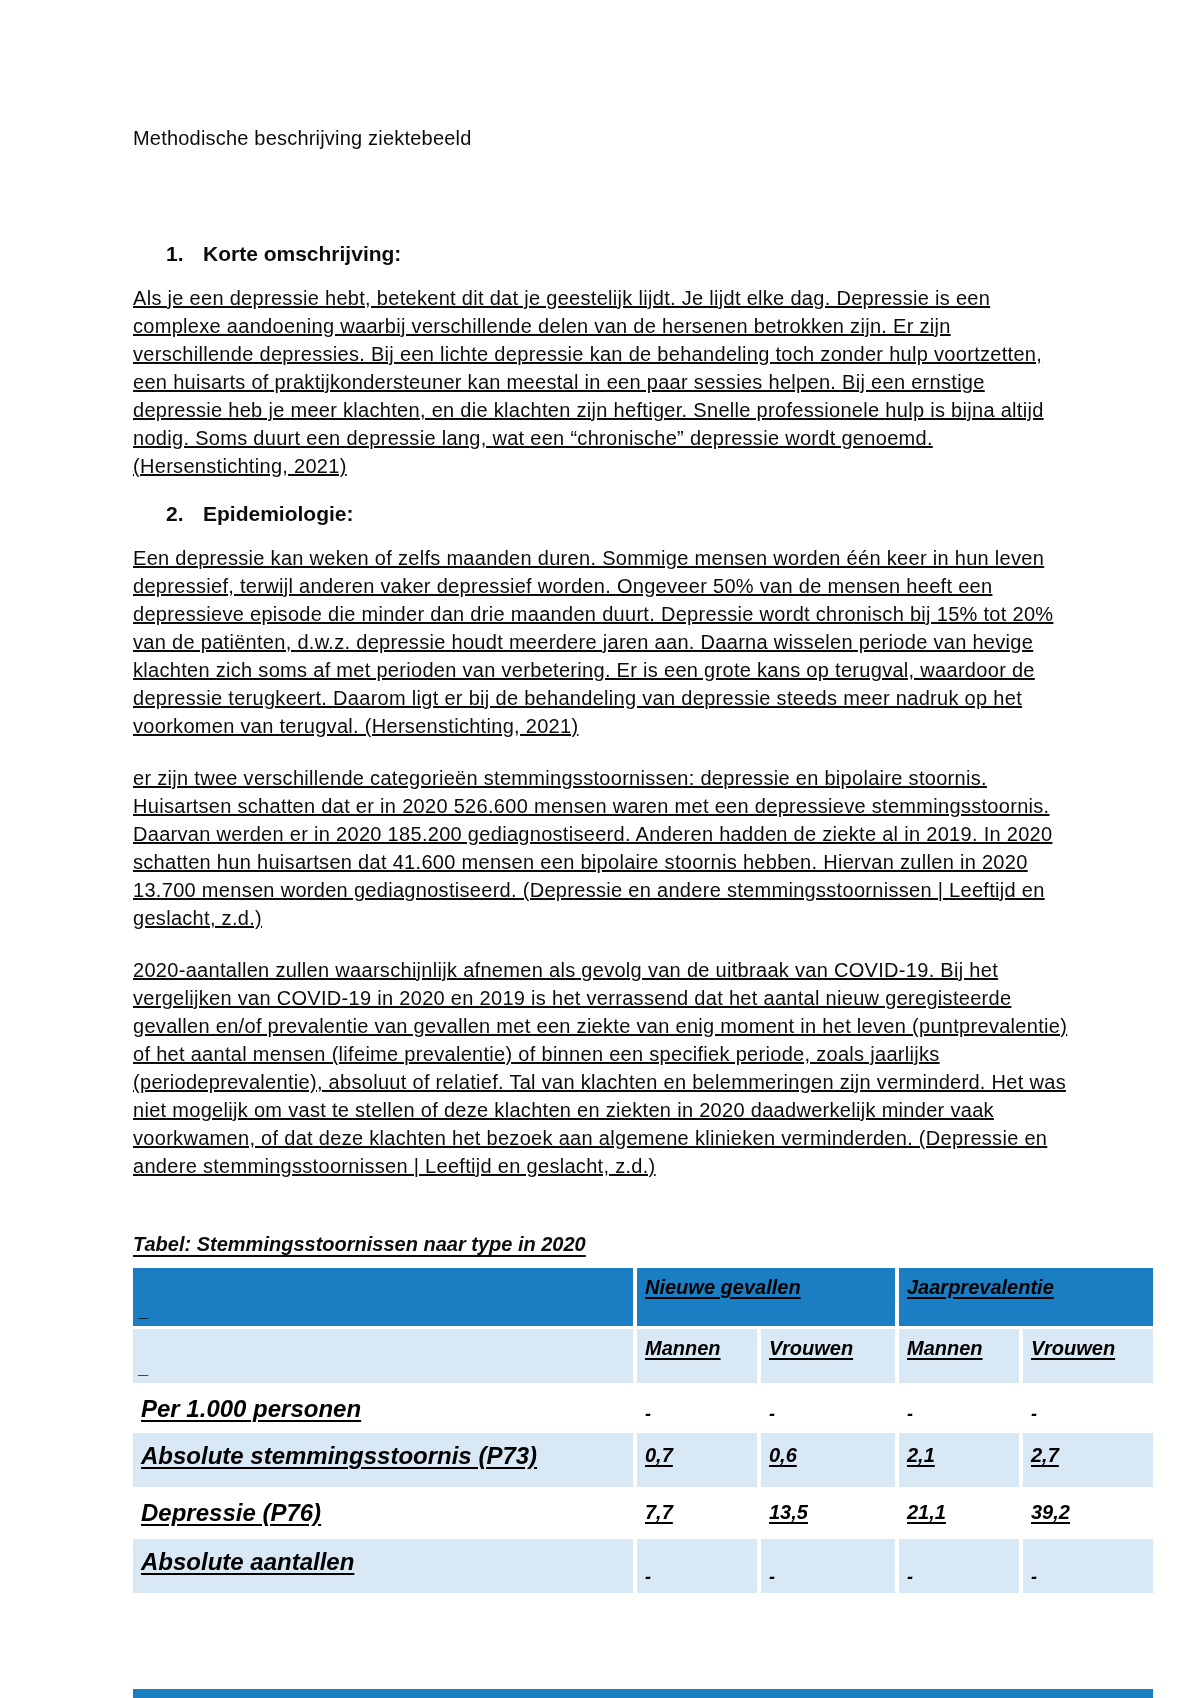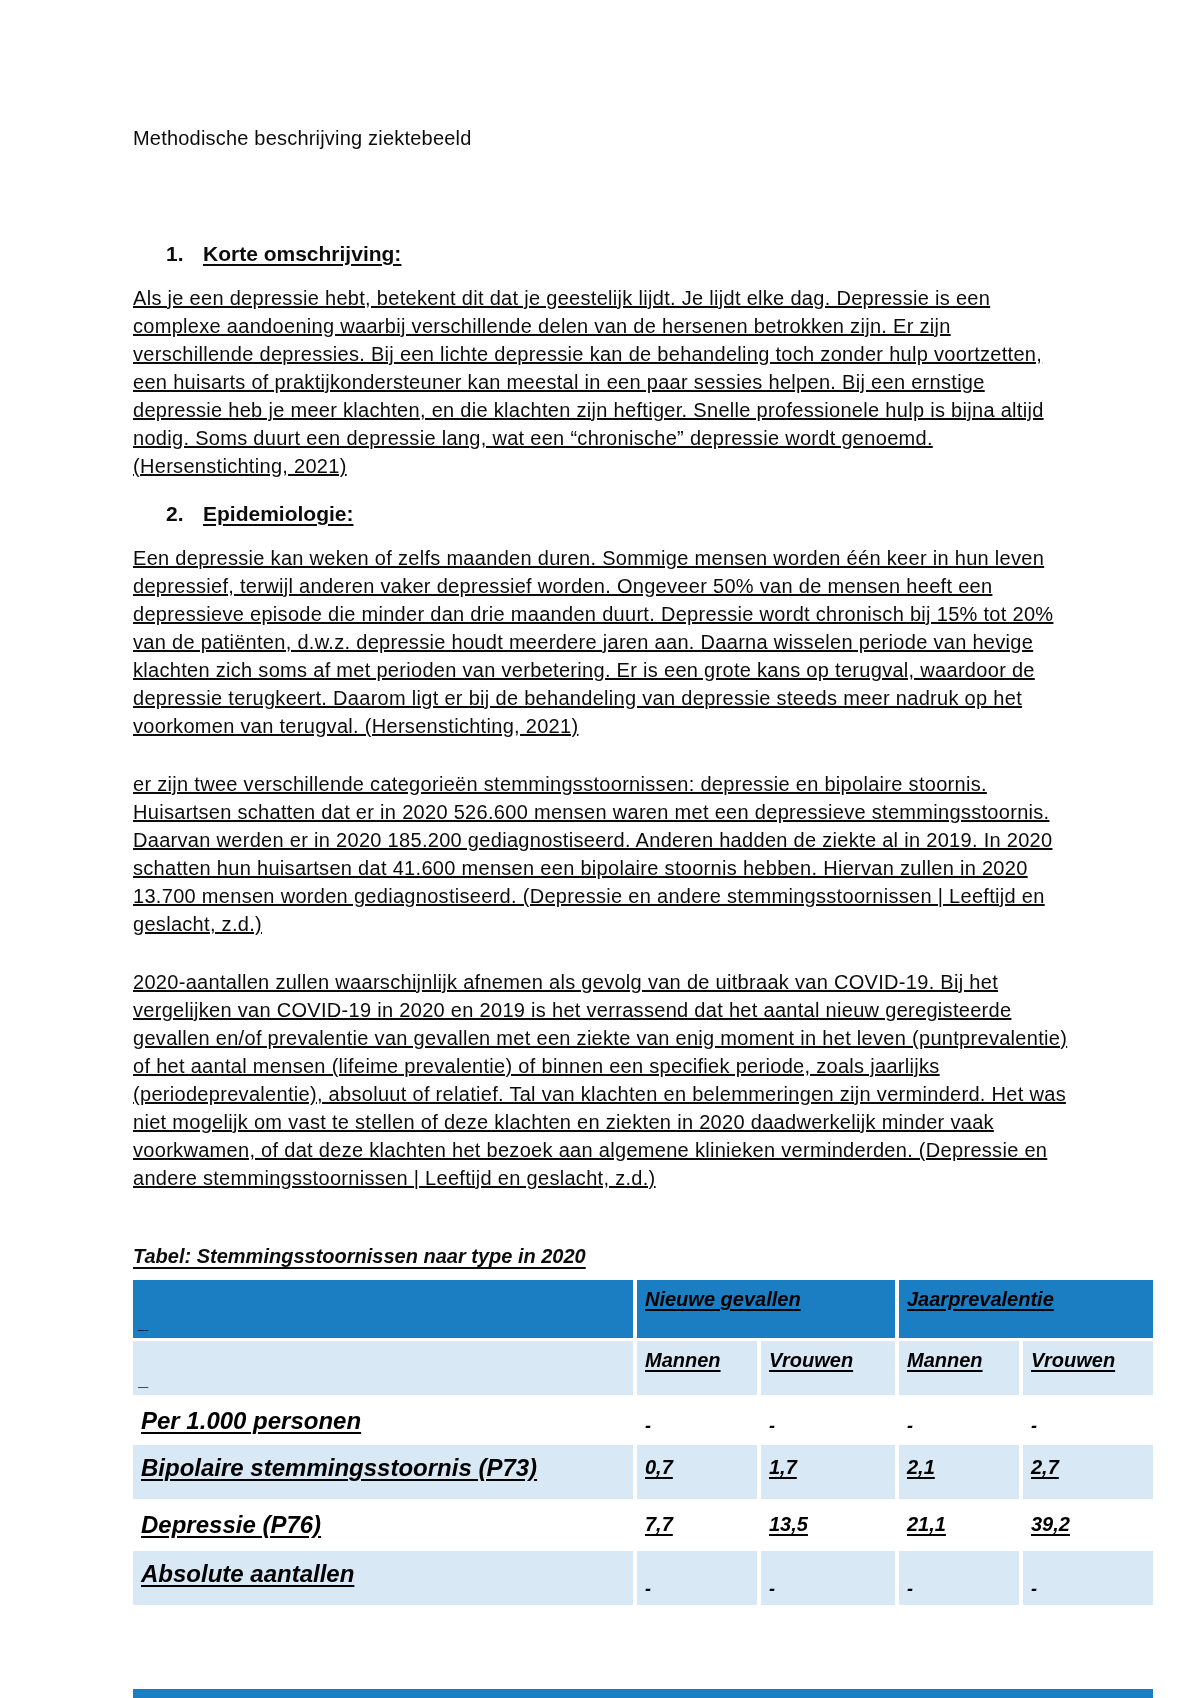--- a/index.html
+++ b/index.html
@@ -32,31 +32,31 @@
   .heading {
     margin-top: 88px;
     padding-left: 33px;
     font-weight: bold;
     font-size: 21px;
     line-height: 28px;
     display: flex;
   }
   .heading.h2 { margin-top: 20px; }
   .h-num { width: 37px; flex: 0 0 37px; }
-  .h-text { text-decoration: underline; text-decoration-thickness: 2px; text-underline-offset: 3px; }
+  .h-text { text-decoration-thickness: 2px; text-underline-offset: 3px; }
   p.body {
     margin: 16px 0 0 0;
     width: 935px;
     font-size: 20px;
     line-height: 28px;
     letter-spacing: 0.3px;
     text-align: left;
     text-decoration: underline;
   }
-  p.body.sp { margin-top: 30px; }
+  p.body.sp { margin-top: 24px; }
   .caption {
     margin-top: 50px;
     font-size: 20px;
     line-height: 28px;
     font-weight: bold;
     font-style: italic;
     text-decoration: underline;
     text-decoration-thickness: 2px;
     text-underline-offset: 4px;
   }
@@ -203,24 +203,24 @@
       <div class="cell c-white">
           <span class="dash">-</span>
         </div>
       <div class="cell c-white">
           <span class="dash">-</span>
         </div>
     </div>
 
     <div class="trow cols5 r-tall">
       <div class="cell c-band">
-        <span class="lbl">Bipolaire stemmingsstoornis (P73)</span>
+        <span class="lbl">Absolute stemmingsstoornis (P73)</span>
       </div>
       <div class="cell c-band"><span class="val">0,7</span></div>
-      <div class="cell c-band"><span class="val">1,7</span></div>
+      <div class="cell c-band"><span class="val">0,6</span></div>
       <div class="cell c-band"><span class="val">2,1</span></div>
       <div class="cell c-band"><span class="val">2,7</span></div>
     </div>
 
     <div class="trow cols5 r-mid">
       <div class="cell c-white">
         <span class="lbl">Depressie (P76)</span>
       </div>
       <div class="cell c-white"><span class="val">7,7</span></div>
       <div class="cell c-white"><span class="val">13,5</span></div>

